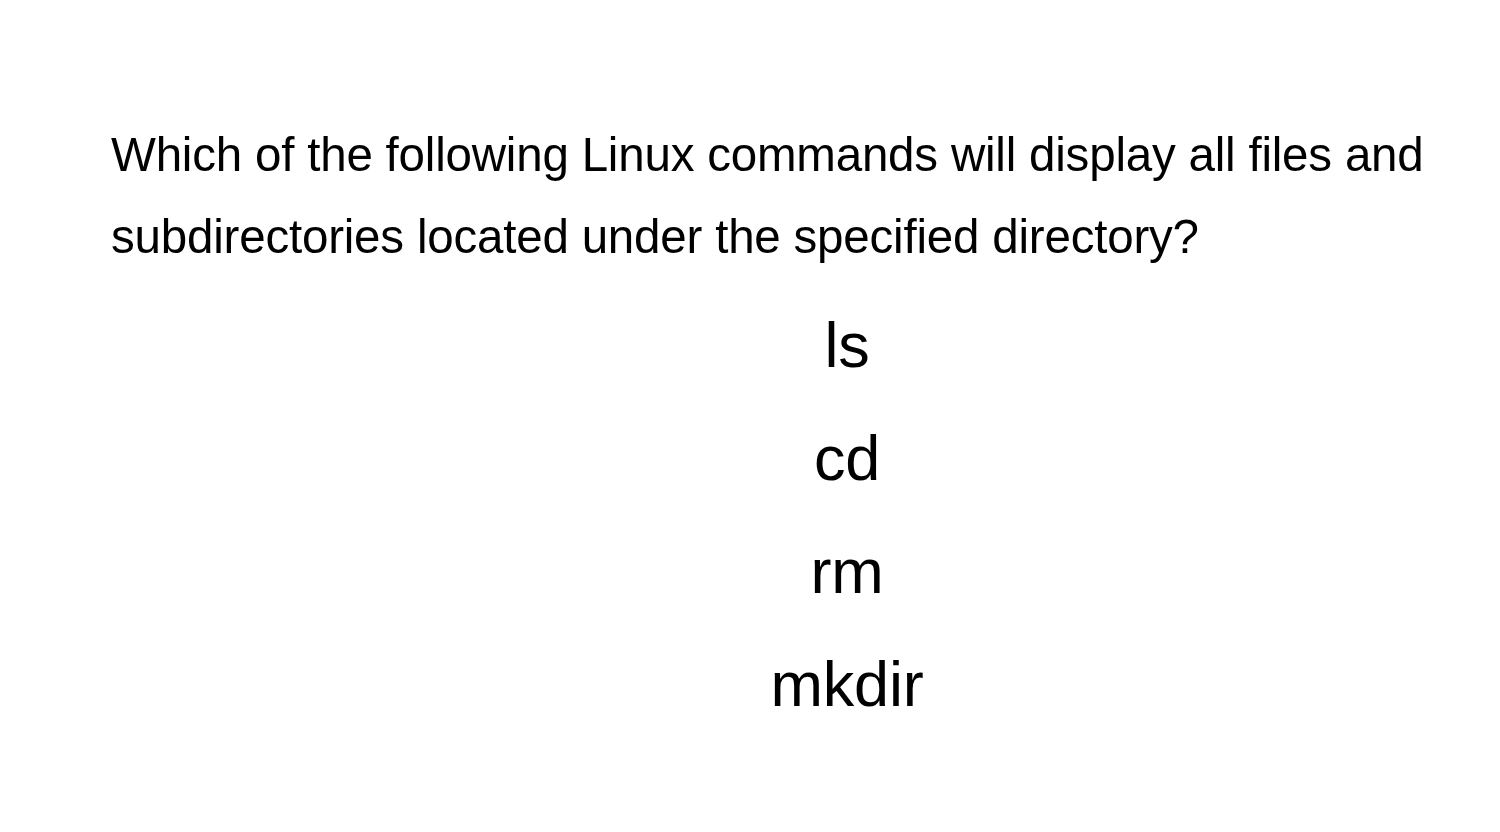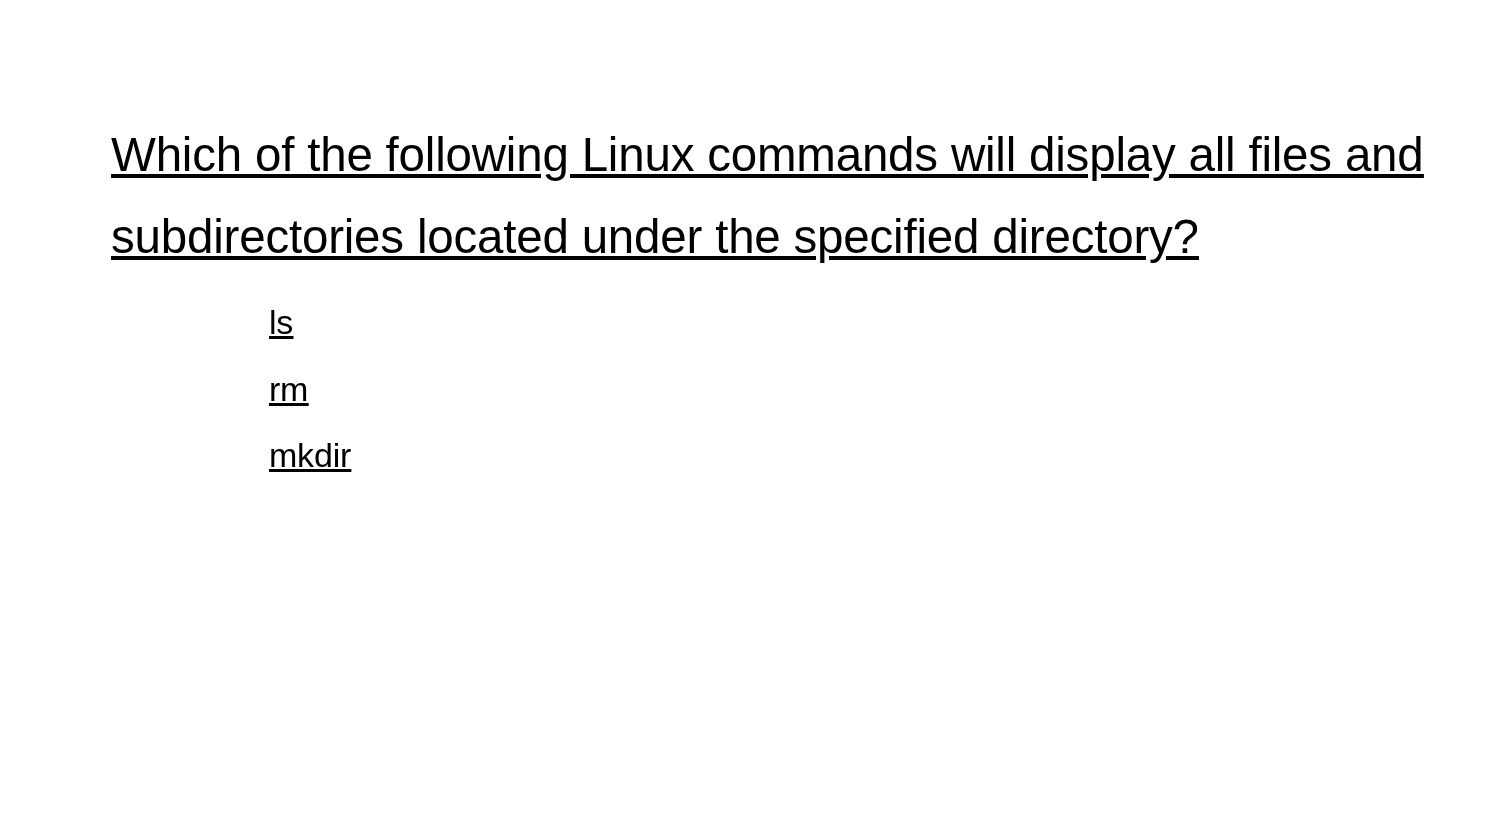--- a/index.html
+++ b/index.html
@@ -1,46 +1,47 @@
 <!DOCTYPE html>
 <html><head>
   <meta charset="utf-8">
   <style>
     * {
       margin: 12px;
       padding: 0;
       box-sizing: border-box;
-      text-decoration: underline;
     }
     body {
       width: 1500px;
       height: 832px;
       background: #ffffff;
       font-family: -apple-system, BlinkMacSystemFont, "Segoe UI", Helvetica, Arial, sans-serif;
       color: #000000;
       padding: 78px 75px;
     }
     .question {
       font-size: 47.5px;
       line-height: 1.72;
       font-weight: 400;
       margin-bottom: 18px;
       letter-spacing: -0.2px;
     }
     .options {
       padding-left: 146px;
     }
     .option {
-      font-size: 34px;
+      font-size: 63px;
       line-height: 1.6;
       font-weight: 400;
       letter-spacing: -0.2px;
+      text-align: center;
     }
   </style>
 </head>
 <body>
 
 <div class="question">Which of the following Linux commands will display all files and subdirectories located under the specified directory?</div>
 <div class="options">
   <div class="option">ls</div>
+  <div class="option">cd</div>
   <div class="option">rm</div>
   <div class="option">mkdir</div>
 </div>
 
 </body></html>

